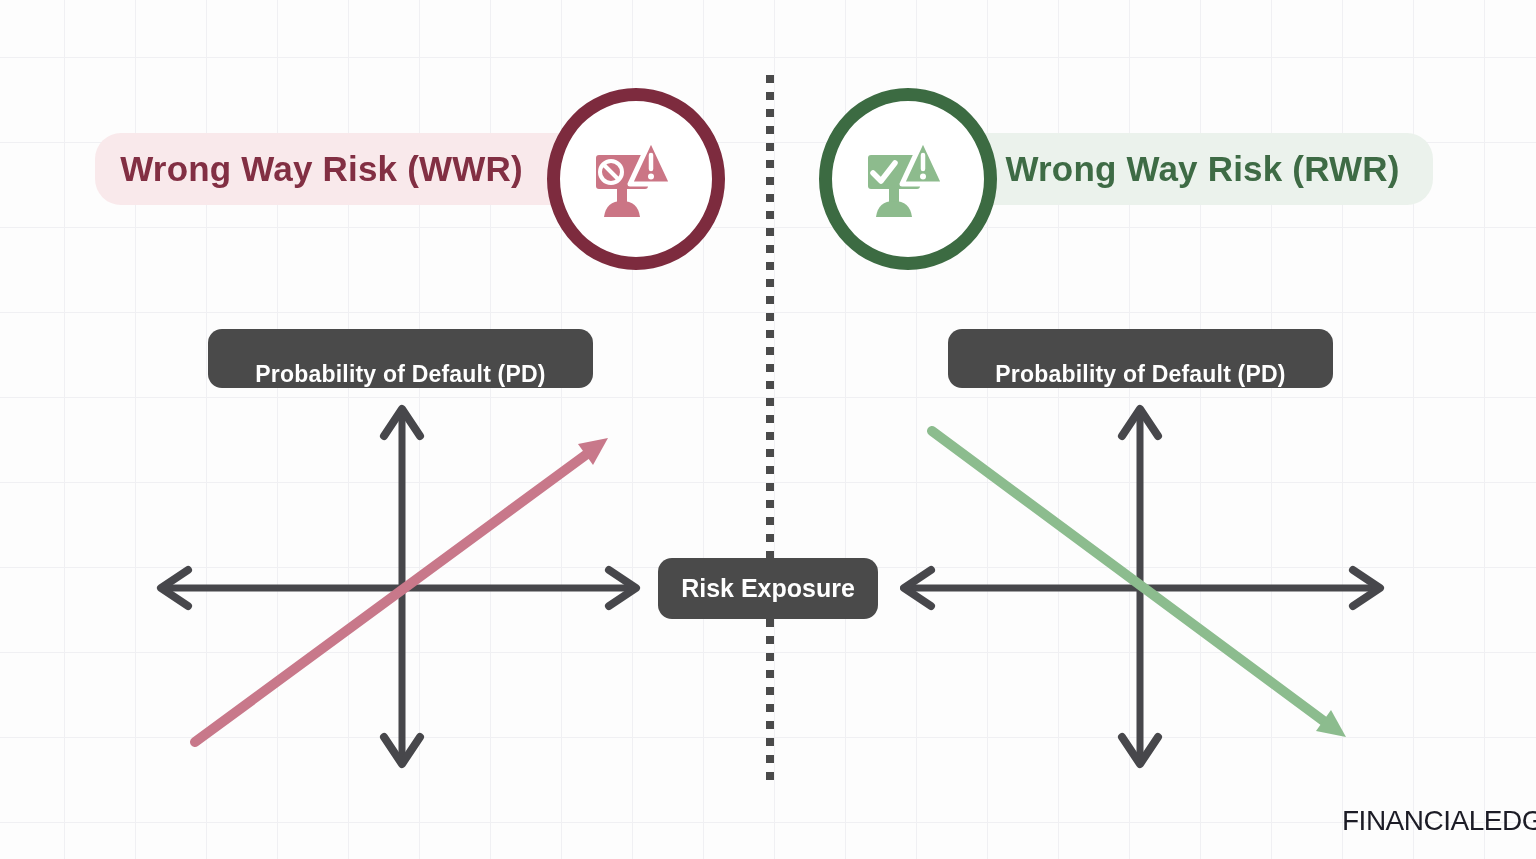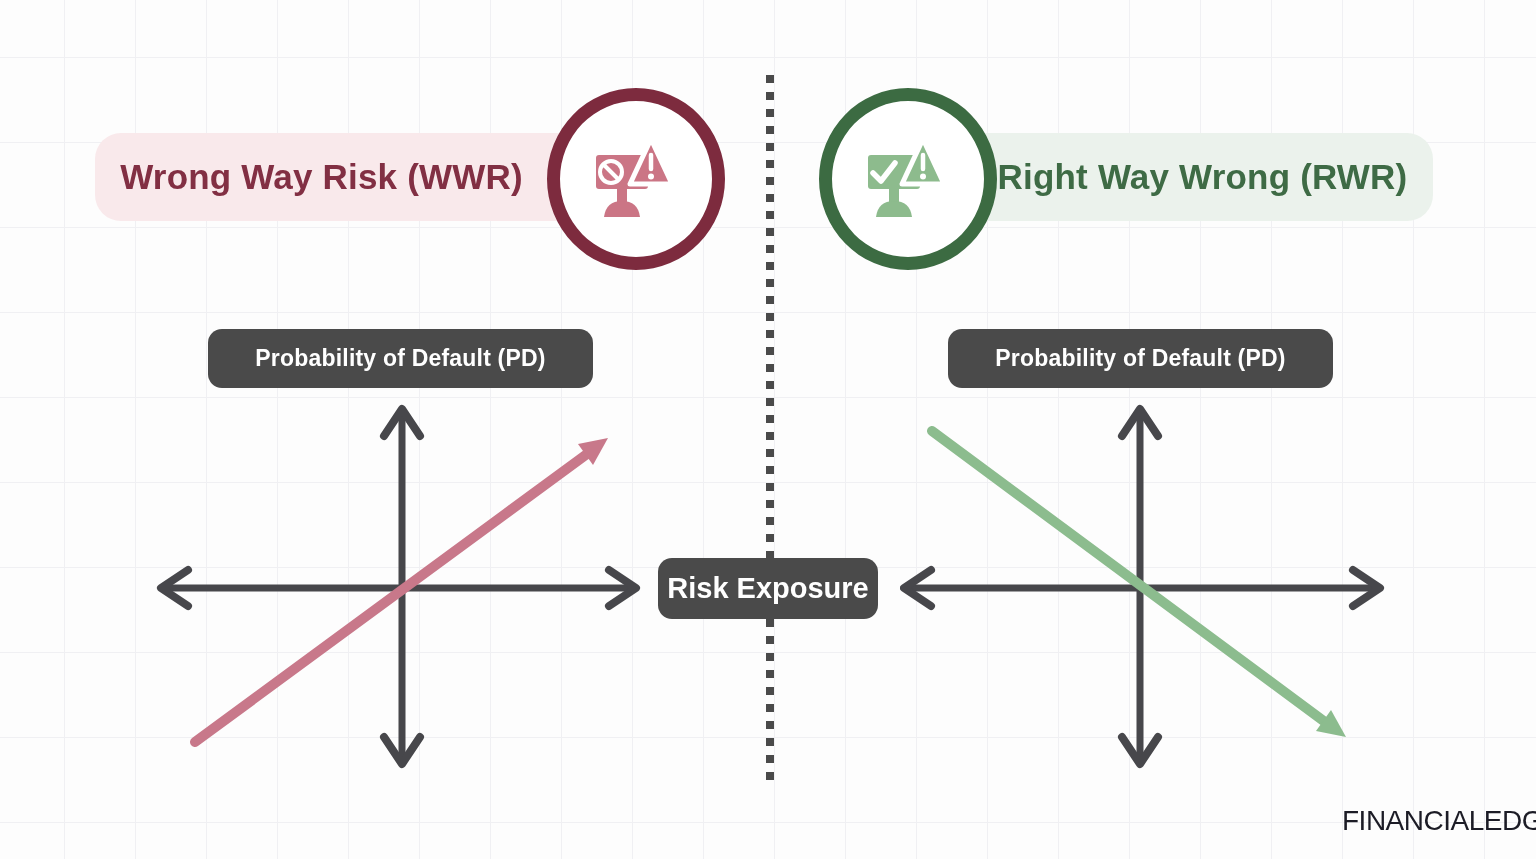--- a/index.html
+++ b/index.html
@@ -17,43 +17,43 @@
     background-size:71px 85px;
     background-position:64px 57px;
   }
   
   .divider{
     position:absolute;left:766px;top:75px;width:8px;height:714px;
     background:repeating-linear-gradient(to bottom,#4a4a4a 0px,#4a4a4a 8px,transparent 8px,transparent 17px);
   }
   
   .pill{
-    position:absolute;top:133px;height:88px;border-radius:26px;
+    position:absolute;top:133px;height:72px;border-radius:26px;
     display:flex;align-items:center;justify-content:center;
     font-weight:700;font-size:35px;letter-spacing:0.2px;
   }
   .pill.wwr{left:95px;width:545px;background:#f9e9eb;color:#822f43;padding-right:92px;}
   .pill.rwr{left:950px;width:483px;background:#ebf2ec;color:#3e6b45;padding-left:22px;}
   
   .icon-circle{
     position:absolute;top:88px;width:178px;height:182px;border-radius:50%;
     background:#ffffff;display:flex;align-items:center;justify-content:center;
   }
   .icon-circle.wwr{left:547px;border:13px solid #7d2b3e;}
   .icon-circle.rwr{left:819px;border:13px solid #3c6b42;}
   
   .badge{
     position:absolute;background:#4a4a4a;color:#ffffff;border-radius:14px;
     display:flex;align-items:center;justify-content:center;
     font-weight:700;
   }
-  .badge.pd{top:329px;width:385px;height:59px;font-size:23px;letter-spacing:0.2px;}
+  .badge.pd{top:329px;width:385px;height:59px;font-size:23px;letter-spacing:0.2px;align-items:flex-end;}
   .badge.pd.left{left:208px;}
   .badge.pd.right{left:948px;}
-  .badge.risk{left:658px;top:558px;width:220px;height:61px;font-size:29px;}
+  .badge.risk{left:658px;top:558px;width:220px;height:61px;font-size:25px;}
   
   .chart{position:absolute;top:395px;width:500px;height:390px;}
   .chart.left{left:150px;}
   .chart.right{left:900px;}
   
   .logo{
     position:absolute;left:1306px;top:803px;height:36px;
     display:flex;align-items:center;color:#1c1c26;font-size:28px;letter-spacing:-0.5px;
   }
   .logo .light{font-weight:400;margin-left:36px;}
@@ -69,21 +69,21 @@
 
 <div class="canvas">
 
   <div class="divider"></div>
 
   <div class="pill wwr">
     <span>Wrong Way Risk (WWR)</span>
   </div>
 
   <div class="pill rwr">
-    <span>Right Way Wrong (RWR)</span>
+    <span>Wrong Way Risk (RWR)</span>
   </div>
 
   <div class="icon-circle wwr">
     <svg width="104" height="104" viewBox="0 0 104 104" aria-hidden="true">
       <rect x="12" y="28" width="52" height="34" rx="3" fill="#cb7585"></rect>
       <g>
         <circle cx="27" cy="45" r="11" fill="none" stroke="#ffffff" stroke-width="4"></circle>
         <line x1="19.5" y1="37.5" x2="34.5" y2="52.5" stroke="#ffffff" stroke-width="4"></line>
       </g>
       <g>

